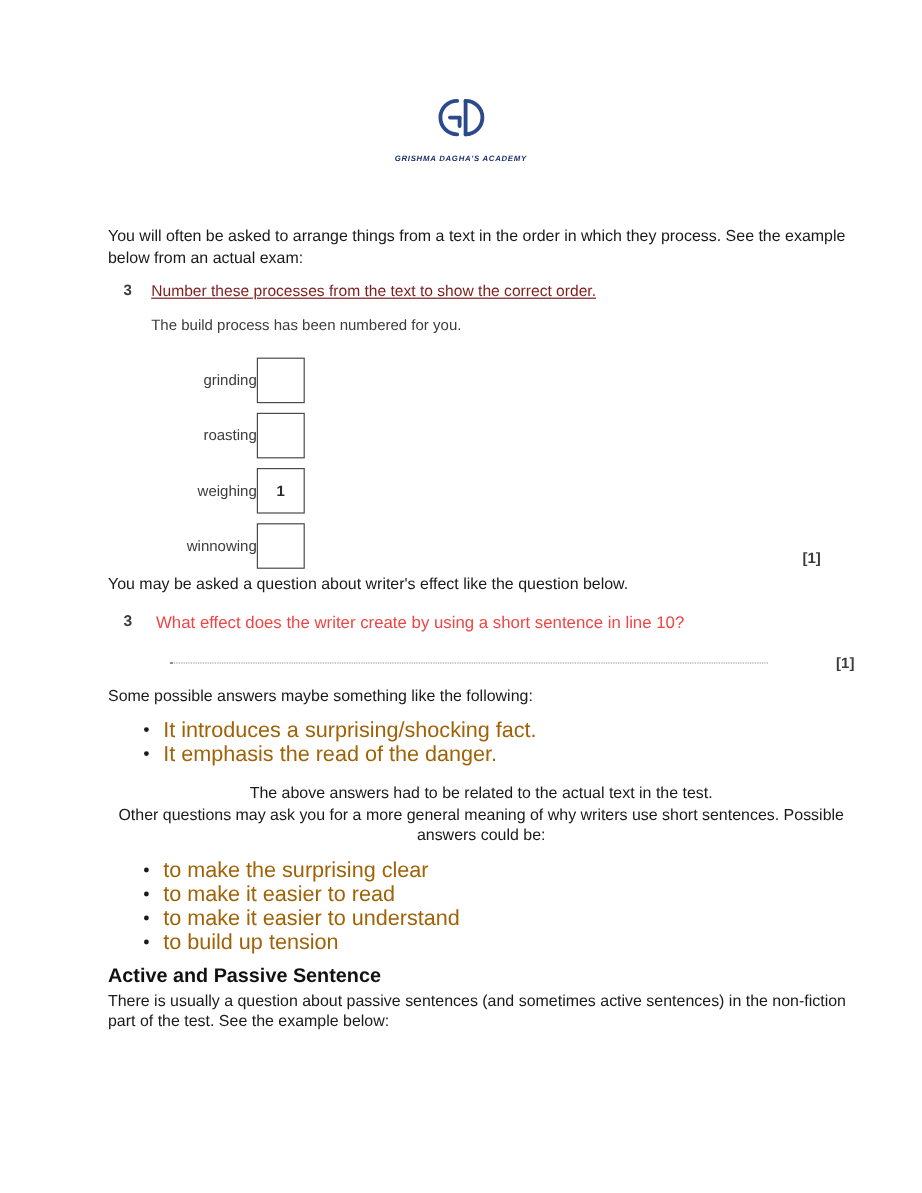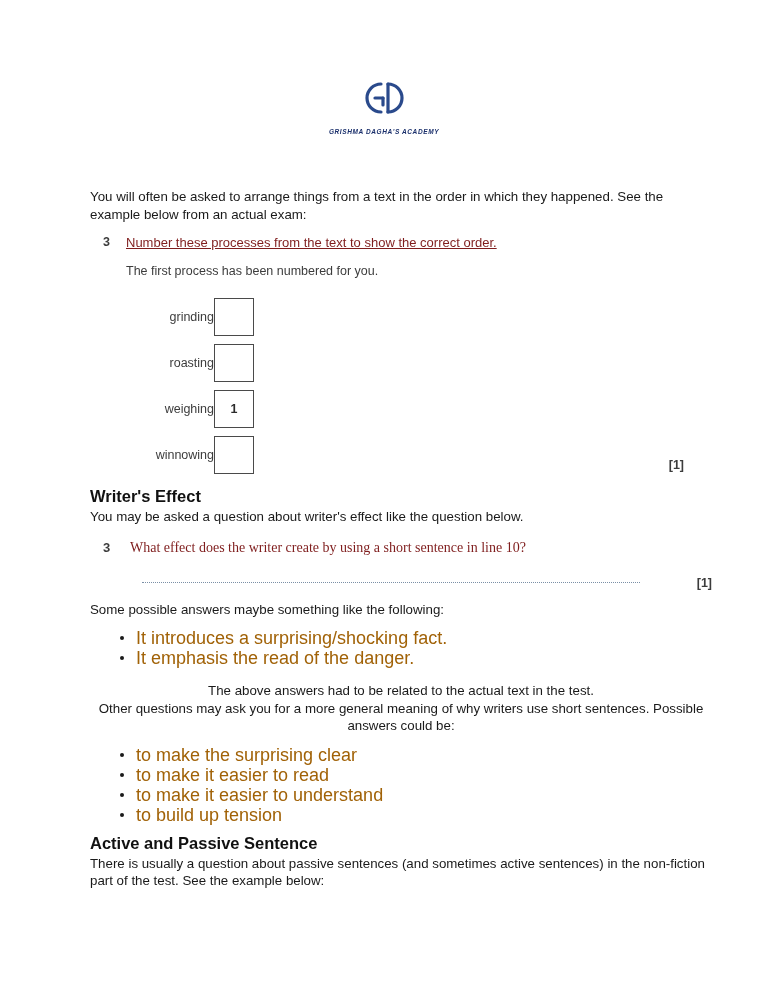--- a/index.html
+++ b/index.html
@@ -154,22 +154,21 @@
     width: 40px;
     flex: 0 0 40px;
     padding-left: 13px;
     font-size: 13px;
     font-weight: bold;
     color: #3c3c3c;
     box-sizing: border-box;
   }
   .q2-text {
     font-size: 14px;
-    color: #7f1d1d;
-    font-family: Liberation Serif, serif;
+    color: #ef4444;
   }
   .dotted-line {
     margin-top: 26px;
     margin-left: 52px;
     margin-right: 72px;
     border-bottom: 1.2px dotted #7a8fa6;
     height: 0;
   }
   .mark-right2 {
     position: absolute;
@@ -216,28 +215,28 @@
         <path d="M28 20 L28 27" fill="none" stroke="#2a4a8c" stroke-width="3.2" stroke-linecap="round"></path>
         <path d="M33 6 L33 34" fill="none" stroke="#2a4a8c" stroke-width="3.2" stroke-linecap="round"></path>
         <path d="M33 6 A14 14 0 0 1 33 34" fill="none" stroke="#2a4a8c" stroke-width="3.2" stroke-linecap="round"></path>
       </svg>
     </div>
     <div class="logo-caption">GRISHMA DAGHA'S ACADEMY</div>
   </div>
 
   <div class="content">
 
-    <p class="para">You will often be asked to arrange things from a text in the order in which they happened. See the example below from an actual exam:</p>
+    <p class="para">You will often be asked to arrange things from a text in the order in which they process. See the example below from an actual exam:</p>
 
     <div class="exam-block">
       <div class="q-row">
         <div class="q-num">3</div>
         <div class="q-text">Number these processes from the text to show the correct order.</div>
       </div>
-      <div class="q-sub">The first process has been numbered for you.</div>
+      <div class="q-sub">The build process has been numbered for you.</div>
 
       <div class="proc-list">
         <div class="proc-row">
           <div class="proc-label">grinding</div>
           <div class="proc-box"></div>
         </div>
         <div class="proc-row">
           <div class="proc-label">roasting</div>
           <div class="proc-box"></div>
         </div>
@@ -246,21 +245,20 @@
           <div class="proc-box">1</div>
         </div>
         <div class="proc-row">
           <div class="proc-label">winnowing</div>
           <div class="proc-box"></div>
           <div class="mark-right" style="bottom:6px;">[1]</div>
         </div>
       </div>
     </div>
 
-    <h2 class="section">Writer's Effect</h2>
     <p class="para">You may be asked a question about writer's effect like the question below.</p>
 
     <div class="exam-block2">
       <div class="q2-row">
         <div class="q2-num">3</div>
         <div class="q2-text">What effect does the writer create by using a short sentence in line 10?</div>
       </div>
       <div class="dotted-line"></div>
       <div class="mark-right2">[1]</div>
     </div>

